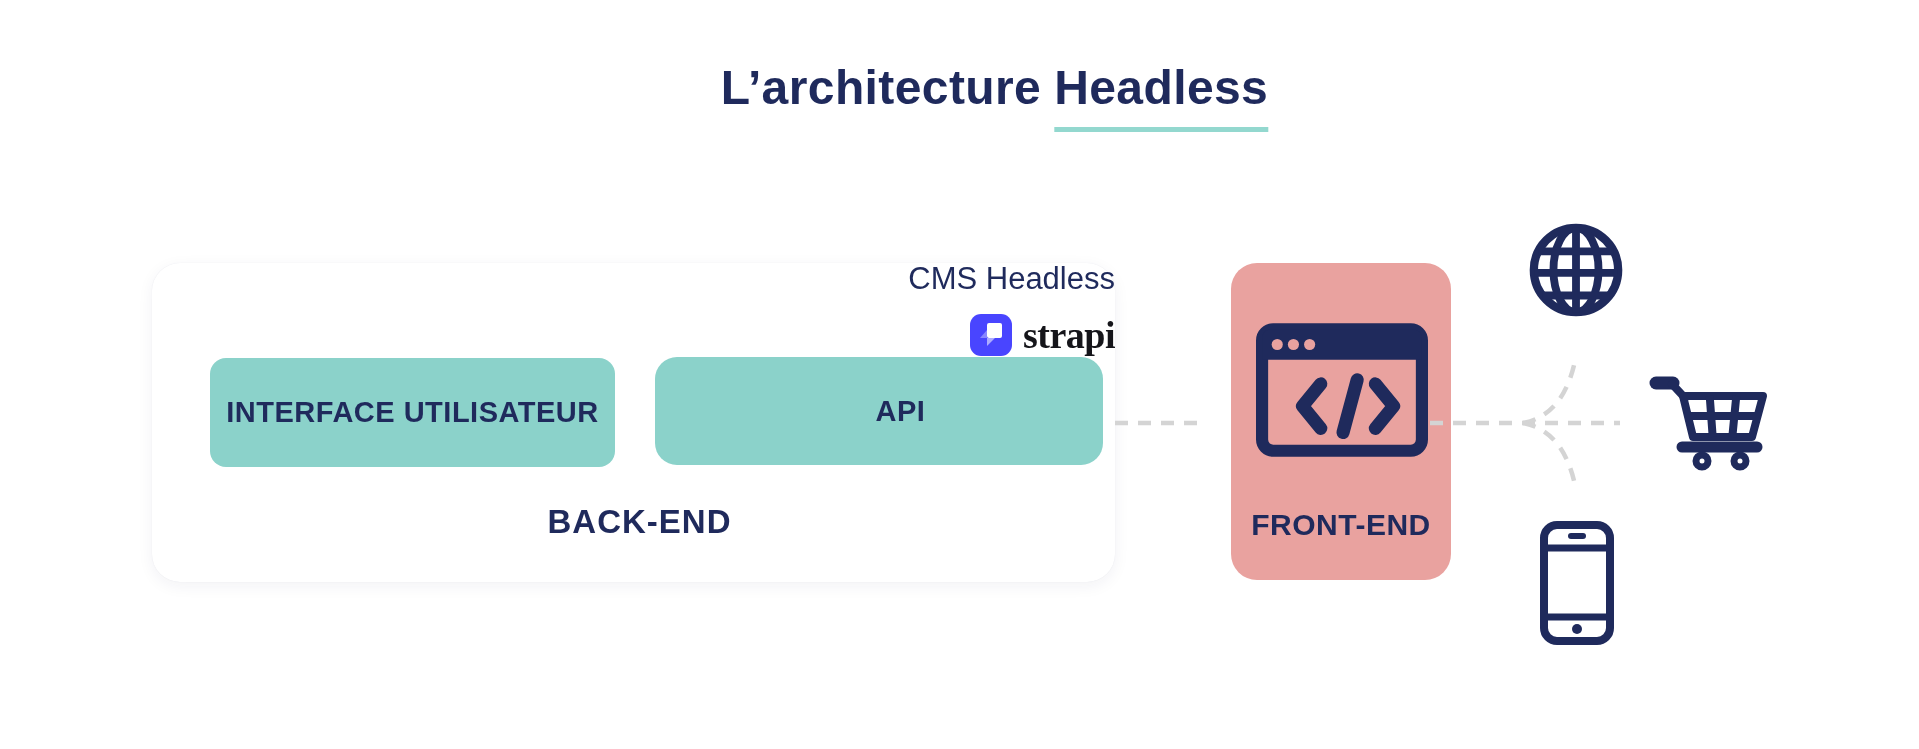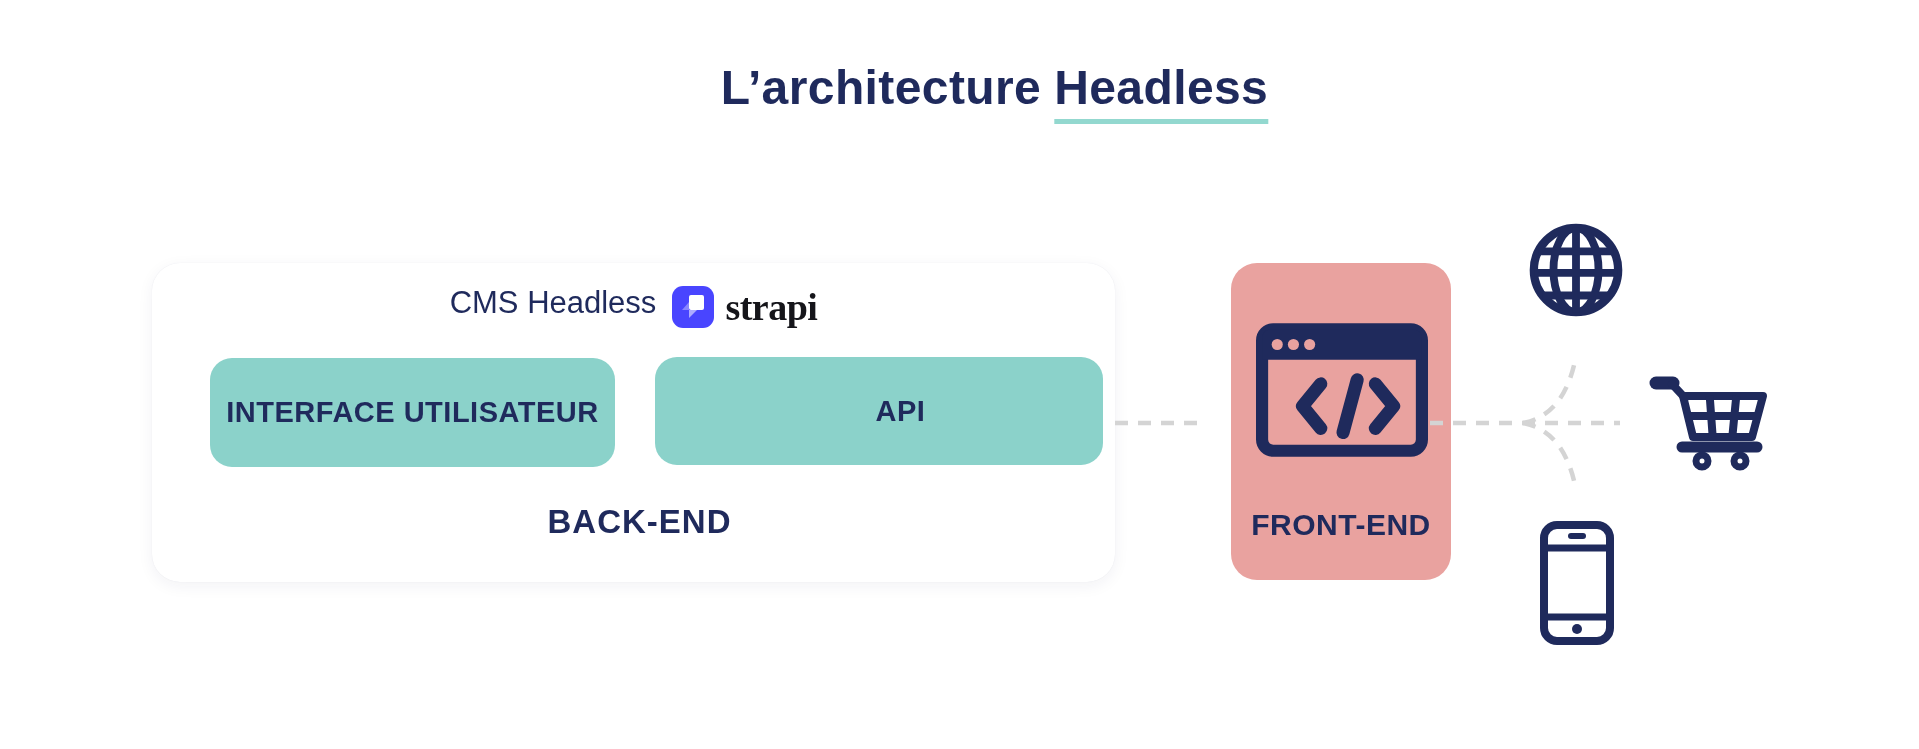--- a/index.html
+++ b/index.html
@@ -8,42 +8,42 @@
     background:var(--background,#ffffff);
     font-family:"Liberation Sans","DejaVu Sans",sans-serif;
   }
   
   .title{
     position:absolute;top:60px;left:50%;transform:translateX(calc(-50% + 35px));
     white-space:nowrap;font-size:48px;font-weight:600;letter-spacing:.4px;
     color:var(--navy,#1f2a5c);
   }
   .title .hl{
-    display:inline-block;margin-left:13px;padding-bottom:4px;
+    display:inline-block;margin-left:13px;padding-bottom:12px;
     border-bottom:5px solid var(--underline,#93d8cf);
   }
   
   .backend-card{
     position:absolute;left:152px;top:263px;width:963px;height:319px;
     background:var(--card,#ffffff);border-radius:28px;
     box-shadow:0 0 1px rgba(31,42,92,.10),0 4px 16px rgba(31,42,92,.06);
   }
   .card-header{
     position:absolute;left:0;right:0;top:22px;height:48px;
-    display:flex;justify-content:center;align-items:flex-start;gap:16px;
+    display:flex;justify-content:center;align-items:flex-end;gap:16px;flex-direction:column;
   }
   .cms-heading{font-size:31px;font-weight:500;color:var(--navy,#1f2a5c);}
   .brand{display:flex;align-items:center;gap:11px;}
   .wordmark{font-size:38px;font-weight:700;letter-spacing:-.5px;color:var(--wordmark,#15151a);font-family:Liberation Serif, serif;}
   .block{
     position:absolute;border-radius:22px;background:var(--teal,#8bd2ca);
     display:flex;align-items:center;justify-content:center;
     font-size:29px;font-weight:700;letter-spacing:.5px;color:var(--navy,#1f2a5c);
   }
-  .block.ui{left:58px;top:95px;width:405px;height:109px;}
+  .block.ui{left:58px;top:95px;width:405px;height:109px;border-radius:16px;}
   .block.api{left:503px;top:94px;width:405px;height:108px;padding-left:43px;}
   .backend-label{
     position:absolute;left:12px;right:0;top:240px;text-align:center;
     font-size:33px;font-weight:700;letter-spacing:1px;color:var(--navy,#1f2a5c);
   }
   
   .frontend-card{
     position:absolute;left:1197px;top:263px;width:220px;height:317px;
     background:var(--pink,#e9a29f);border-radius:26px;margin-left:34px;
   }

